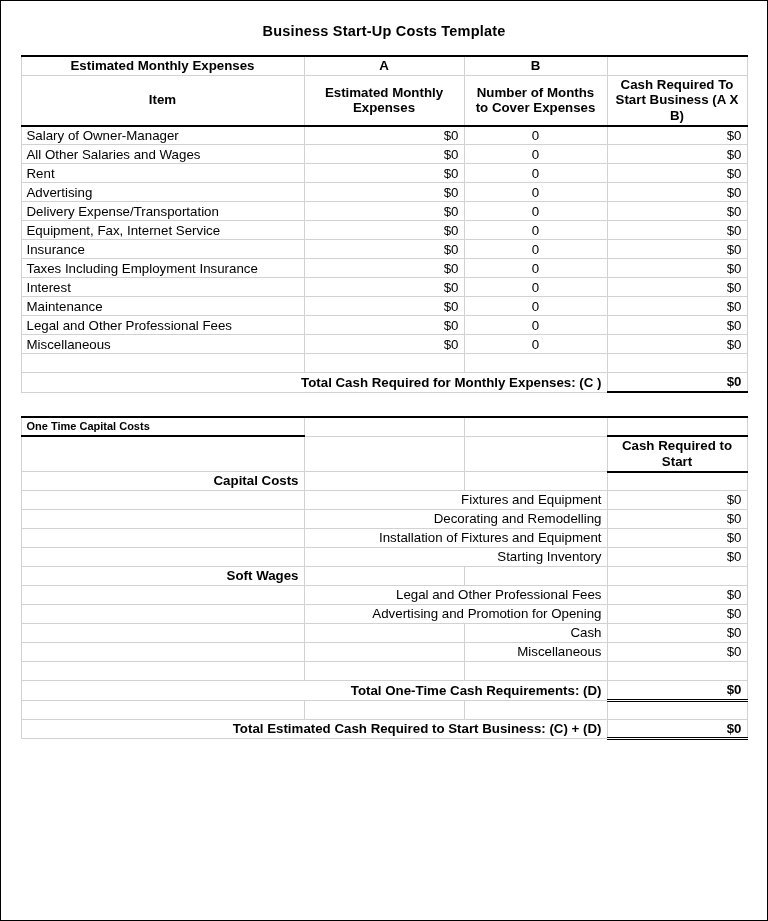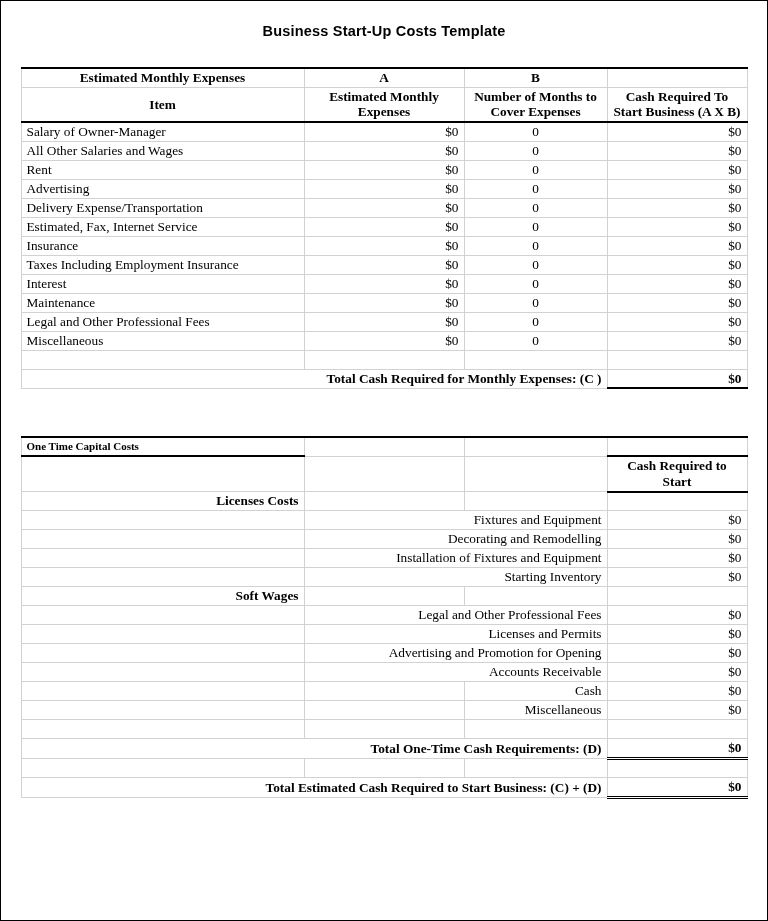--- a/index.html
+++ b/index.html
@@ -29,26 +29,25 @@
     text-align: center;
     font-size: 14.5px;
     font-weight: bold;
     letter-spacing: 0.2px;
     padding: 22px 0 16px 0;
     margin: 0;
   }
 
   .sheet {
     width: 726px;
-    margin: 12px auto;
+    margin: 0 auto;
     border-collapse: collapse;
     table-layout: fixed;
     font-size: 13.3px;
     line-height: 1.18;
-    font-family: Liberation Serif, serif;
   }
 
   .sheet td {
     border: 1px solid #d2d2d2;
     padding: 1px 5px;
     height: 19px;
     box-sizing: border-box;
     vertical-align: middle;
     background: #ffffff;
     overflow: hidden;
@@ -140,21 +139,21 @@
         <td class="ctr amt">0</td>
         <td class="rt amt">$0</td>
       </tr>
       <tr>
         <td class="lt">Delivery Expense/Transportation</td>
         <td class="rt amt">$0</td>
         <td class="ctr amt">0</td>
         <td class="rt amt">$0</td>
       </tr>
       <tr>
-        <td class="lt">Estimated, Fax, Internet Service</td>
+        <td class="lt">Equipment, Fax, Internet Service</td>
         <td class="rt amt">$0</td>
         <td class="ctr amt">0</td>
         <td class="rt amt">$0</td>
       </tr>
       <tr>
         <td class="lt">Insurance</td>
         <td class="rt amt">$0</td>
         <td class="ctr amt">0</td>
         <td class="rt amt">$0</td>
       </tr>
@@ -223,21 +222,21 @@
       </tr>
 
       <tr>
         <td class="tall2"></td>
         <td class="tall2"></td>
         <td class="tall2"></td>
         <td class="ctr b tall2 top-heavy bot-heavy" style="white-space:normal;">Cash Required to Start</td>
       </tr>
 
       <tr>
-        <td class="rt b">Licenses Costs</td>
+        <td class="rt b">Capital Costs</td>
         <td></td>
         <td></td>
         <td></td>
       </tr>
 
       <tr>
         <td></td>
         <td class="rt" colspan="2">Fixtures and Equipment</td>
         <td class="rt amt">$0</td>
       </tr>
@@ -264,31 +263,21 @@
         <td></td>
       </tr>
 
       <tr>
         <td></td>
         <td class="rt" colspan="2">Legal and Other Professional Fees</td>
         <td class="rt amt">$0</td>
       </tr>
       <tr>
         <td></td>
-        <td class="rt" colspan="2">Licenses and Permits</td>
-        <td class="rt amt">$0</td>
-      </tr>
-      <tr>
-        <td></td>
         <td class="rt" colspan="2">Advertising and Promotion for Opening</td>
-        <td class="rt amt">$0</td>
-      </tr>
-      <tr>
-        <td></td>
-        <td class="rt" colspan="2">Accounts Receivable</td>
         <td class="rt amt">$0</td>
       </tr>
       <tr>
         <td></td>
         <td></td>
         <td class="rt">Cash</td>
         <td class="rt amt">$0</td>
       </tr>
       <tr>
         <td></td>

